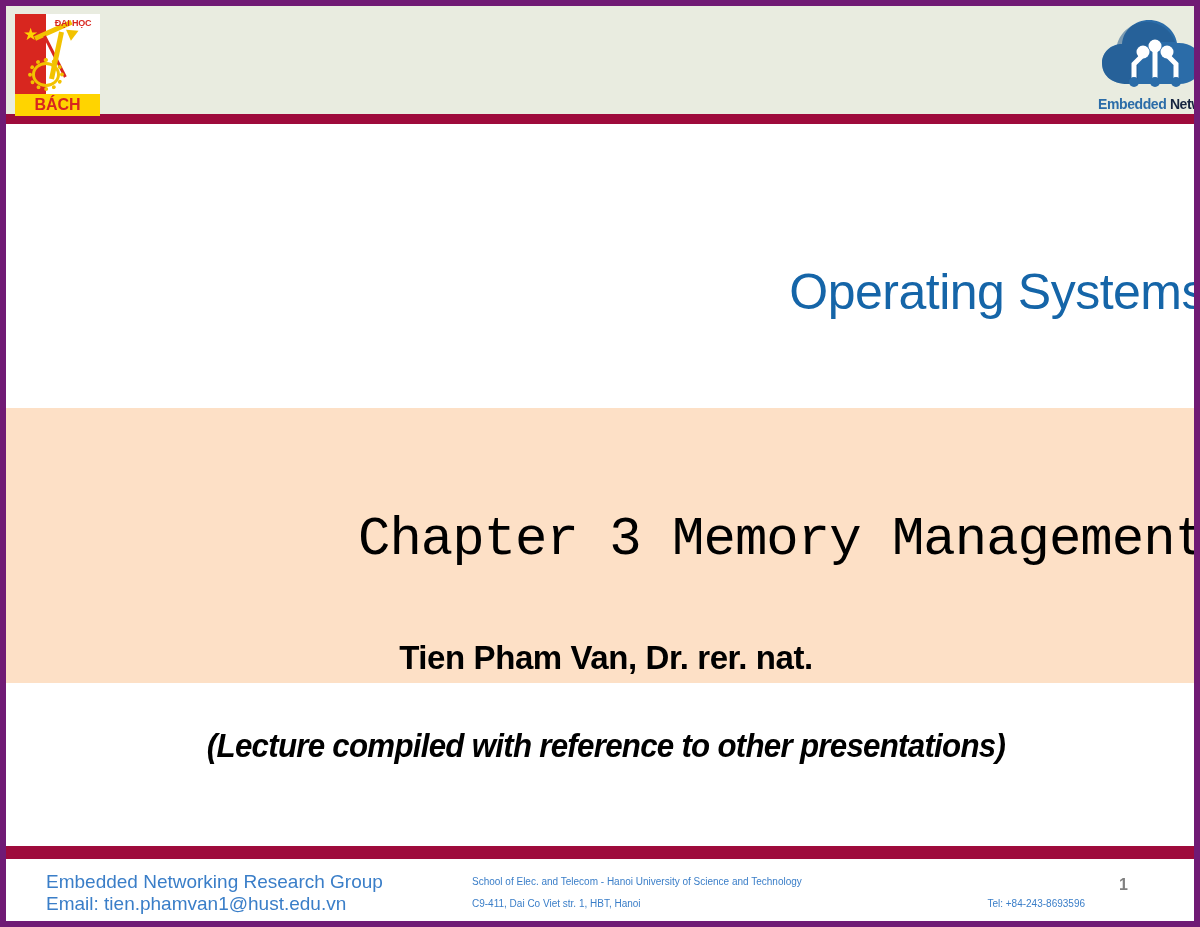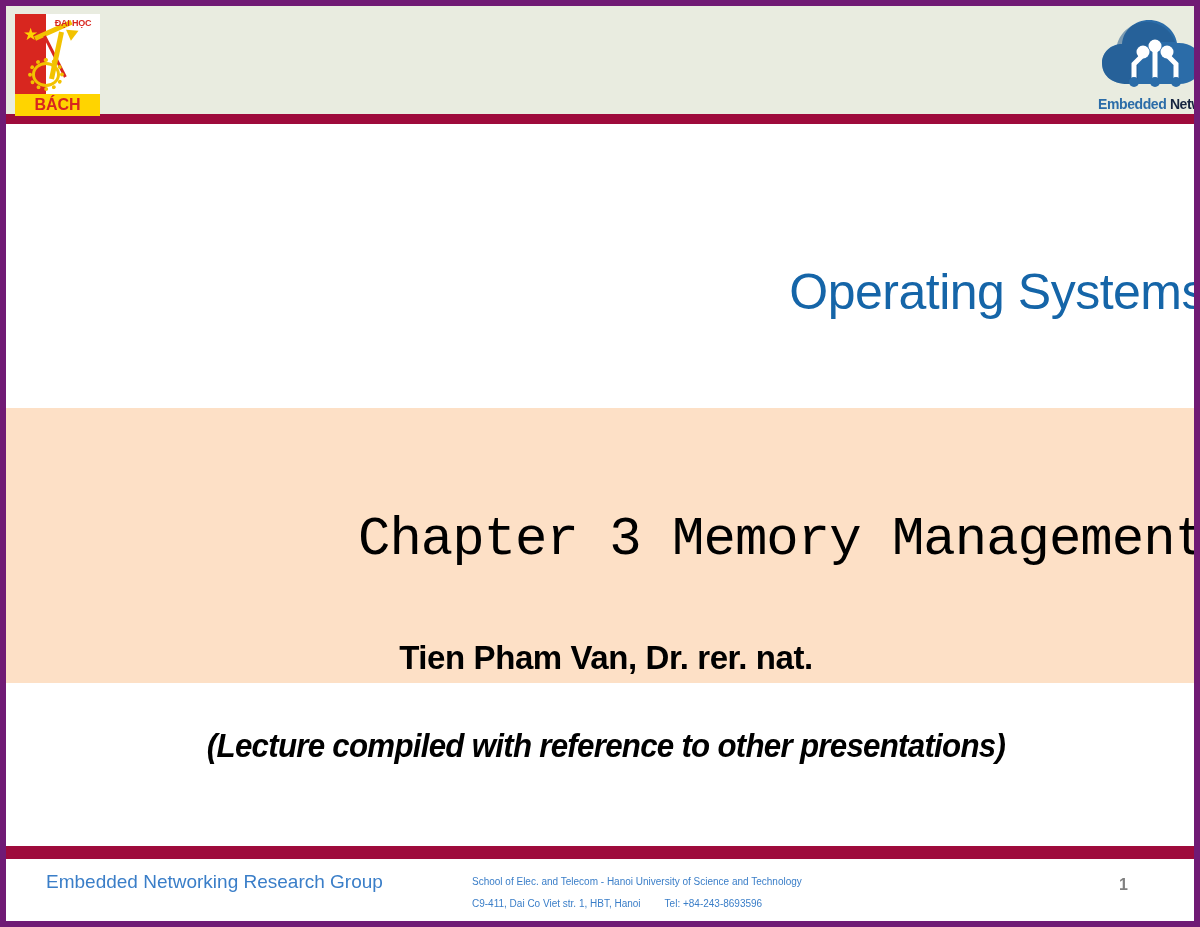--- a/index.html
+++ b/index.html
@@ -282,20 +282,21 @@
     top: 865px;
     width: 615px;
     font-size: 10px;
     line-height: 22px;
     color: #3a7ec8;
     font-family: "Liberation Sans", sans-serif;
     white-space: nowrap;
   }
   .footer-row2 {
     display: flex;
+    justify-content: space-between;
     width: 613px;
     gap: 24px;
   }
   #page-number {
     position: absolute;
     left: 1113px;
     top: 870px;
     font-size: 16px;
     font-weight: bold;
     color: #808080;
@@ -347,20 +348,21 @@
 
   <div id="peach-band"></div>
   <div id="chapter-title">Chapter 3 Memory Management</div>
   <div id="author-line">Tien Pham Van, Dr. rer. nat.</div>
   <div id="subtitle-line">(Lecture compiled with reference to other presentations)</div>
 
   <div id="footer-rule"></div>
 
   <div id="footer-left">
     <div>Embedded Networking Research Group</div>
+    <div>Email: tien.phamvan1@hust.edu.vn</div>
   </div>
 
   <div id="footer-right">
     <div>School of Elec. and Telecom - Hanoi University of Science and Technology</div>
     <div class="footer-row2">
       <span>C9-411, Dai Co Viet str. 1, HBT, Hanoi</span>
       <span>Tel: +84-243-8693596</span>
     </div>
   </div>
 

